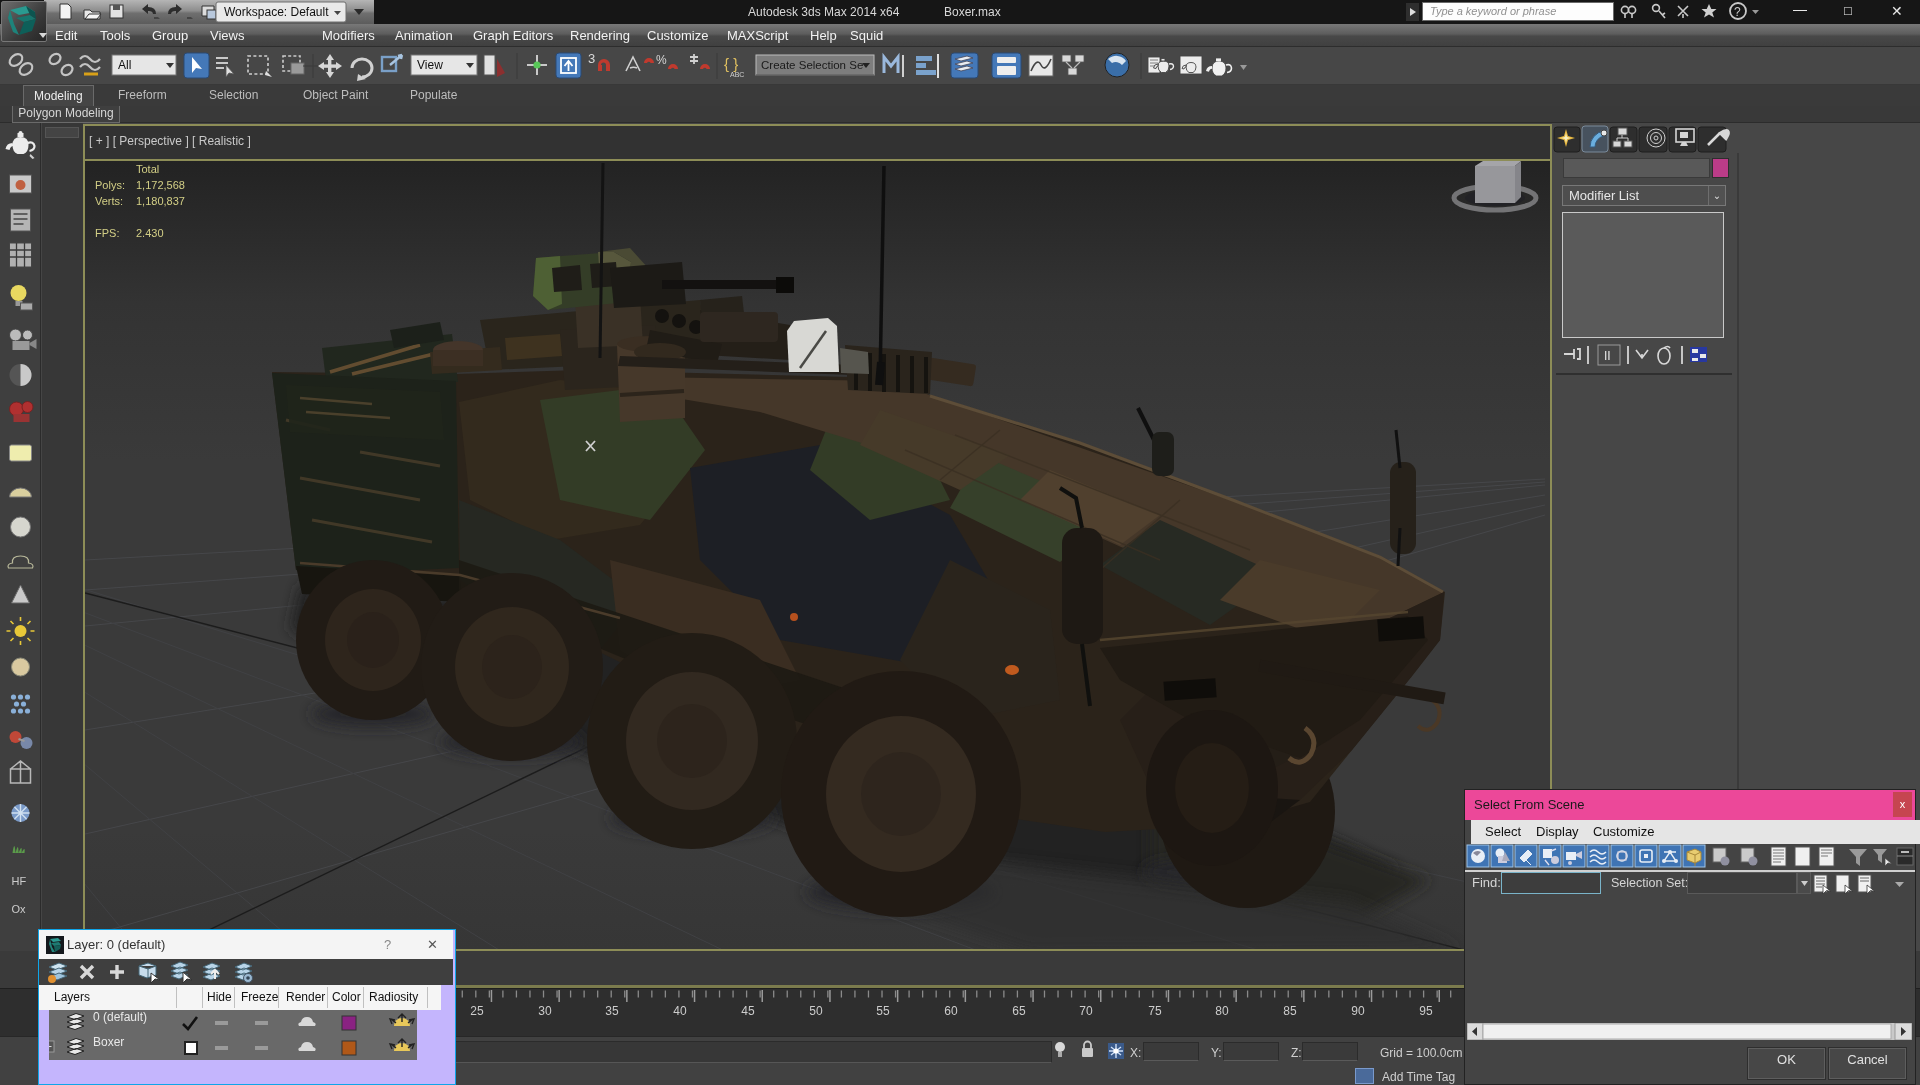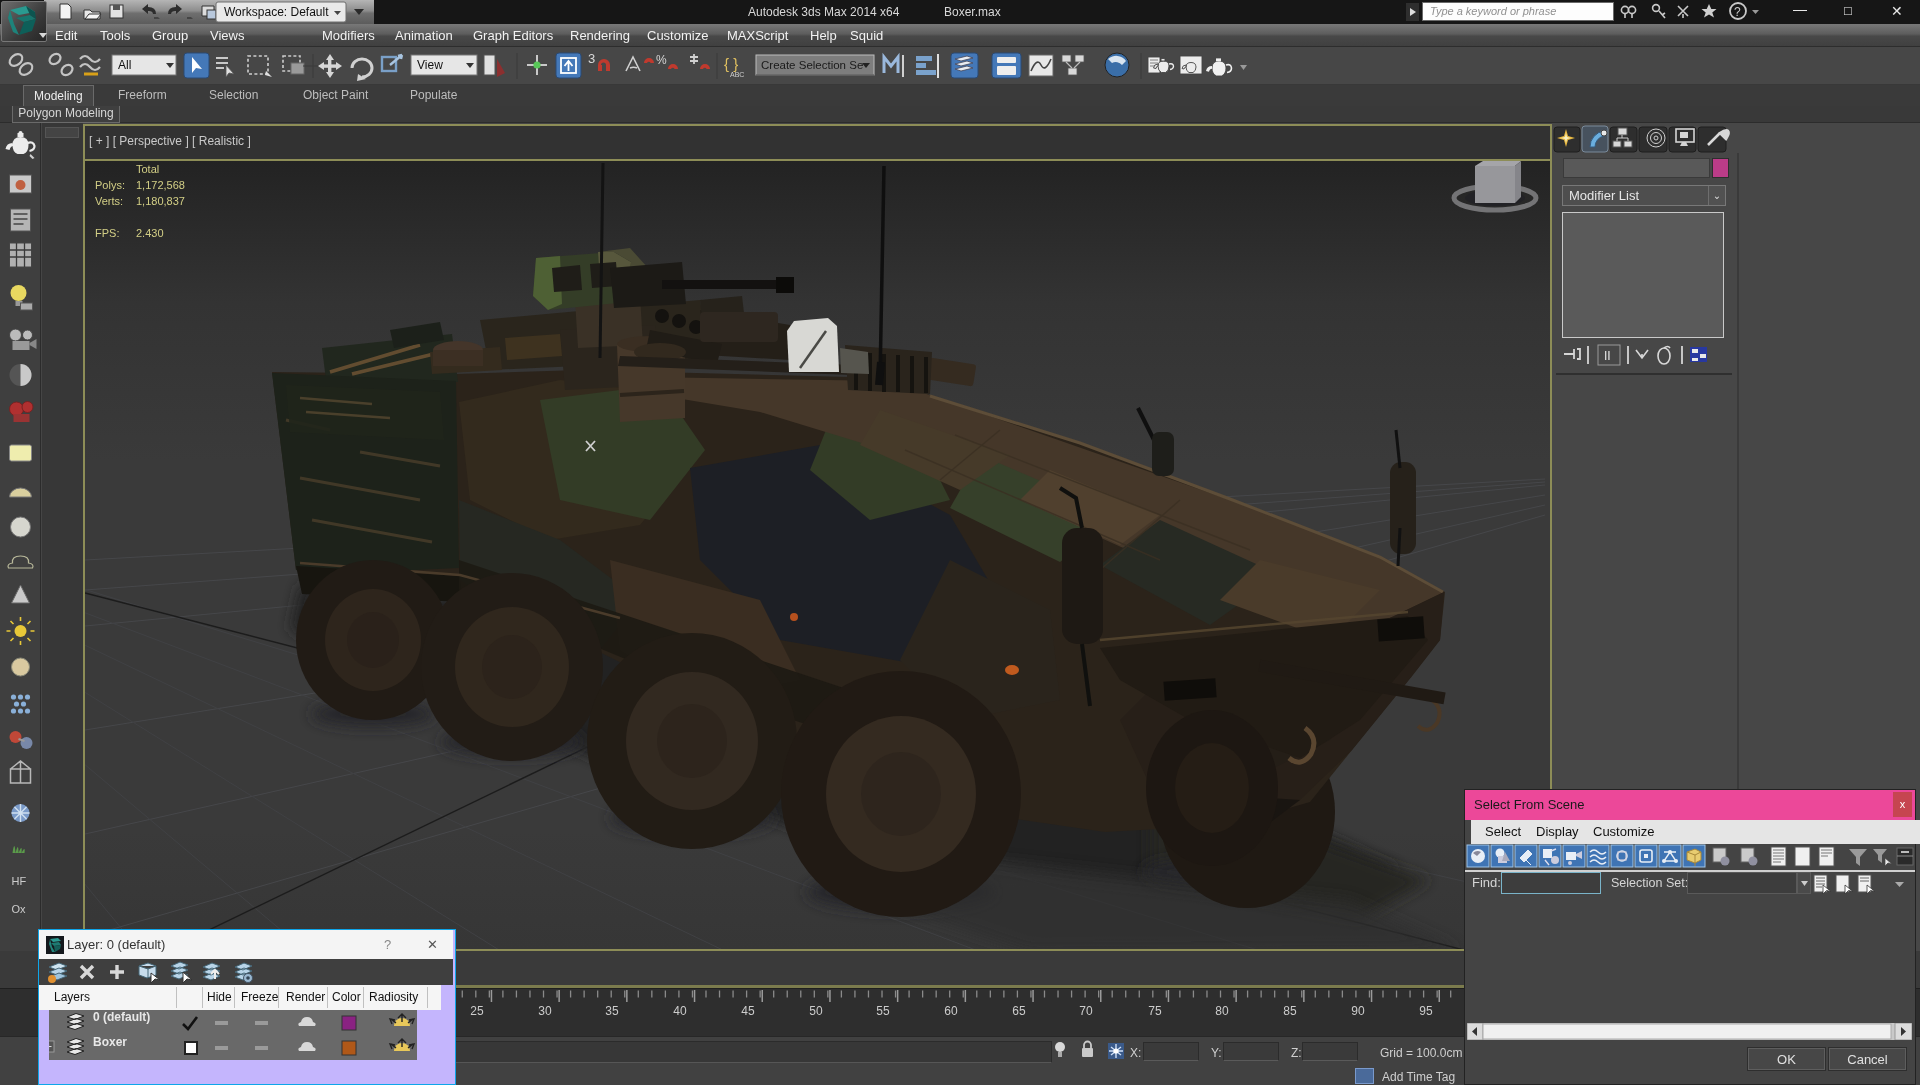--- a/index.html
+++ b/index.html
@@ -104,34 +104,34 @@
 #selsetarr { left:332px; top:0px; width:14px; height:22px; background:#4a4a4a;
   border:1px solid #5a5a5a; }
 #sfslist { left:1px; top:108px; width:448px; height:143px; background:#4f4f4f;
   border:1px solid #6a6a6a; }
 #sfshdr { left:0; top:0; width:446px; height:16px;
   background:linear-gradient(#d9d9d9,#ababab); color:#111; font-size:12px;
   font-weight:bold; padding-left:5px; line-height:16px; }
 #sfsrow { left:0; top:18px; width:446px; height:22px; background:#757575;
   color:#d8d8d8; font-size:13px; line-height:22px; }
 #sfsscroll { left:2px; top:233px; width:445px; height:17px; background:#c9c9c9; }
-.sfsbtn { position:absolute; top:258px; width:77px; height:22px; background:#474747;
+.sfsbtn { position:absolute; top:258px; width:77px; height:31px; background:#474747;
   border:1px solid #5e5e5e; outline:1px solid #2e2e2e; color:#e0e0e0; font-size:13px;
   text-align:center; line-height:21px; }
 
 #lyr { left:2px; top:929px; width:418px; height:156px; background:#c4b5fd;
   border:1px solid #0ea5e9;margin-left:36px; }
 #lyrtitle { left:0; top:0; width:414px; height:29px; background:#f4f4f4;
   color:#333; font-size:13px; line-height:29px; }
 #lyrtools { left:0; top:29px; width:414px; height:26px; background:#3f3f3f; }
 #lyrhdr { left:0; top:55px; width:402px; height:25px; background:#f5f5f5;
   color:#111; font-size:12px; }
 .lcol { position:absolute; top:5px; }
 .lrow { position:absolute; width:368px; height:25px; background:#696969;
-  color:#e8e8e8; font-size:12px;font-weight:bold; }
+  color:#e8e8e8; font-size:12px; }
 </style>
 </head>
 <body>
 <div id="stage">
 
   <div class="abs" id="titlebar"></div>
   <div class="abs" id="qat"></div>
   <div class="abs ttl" style="left:748px;">Autodesk 3ds Max  2014 x64</div>
   <div class="abs ttl" style="left:944px;">Boxer.max</div>
   <div class="abs" id="searchbox">Type a keyword or phrase</div>

